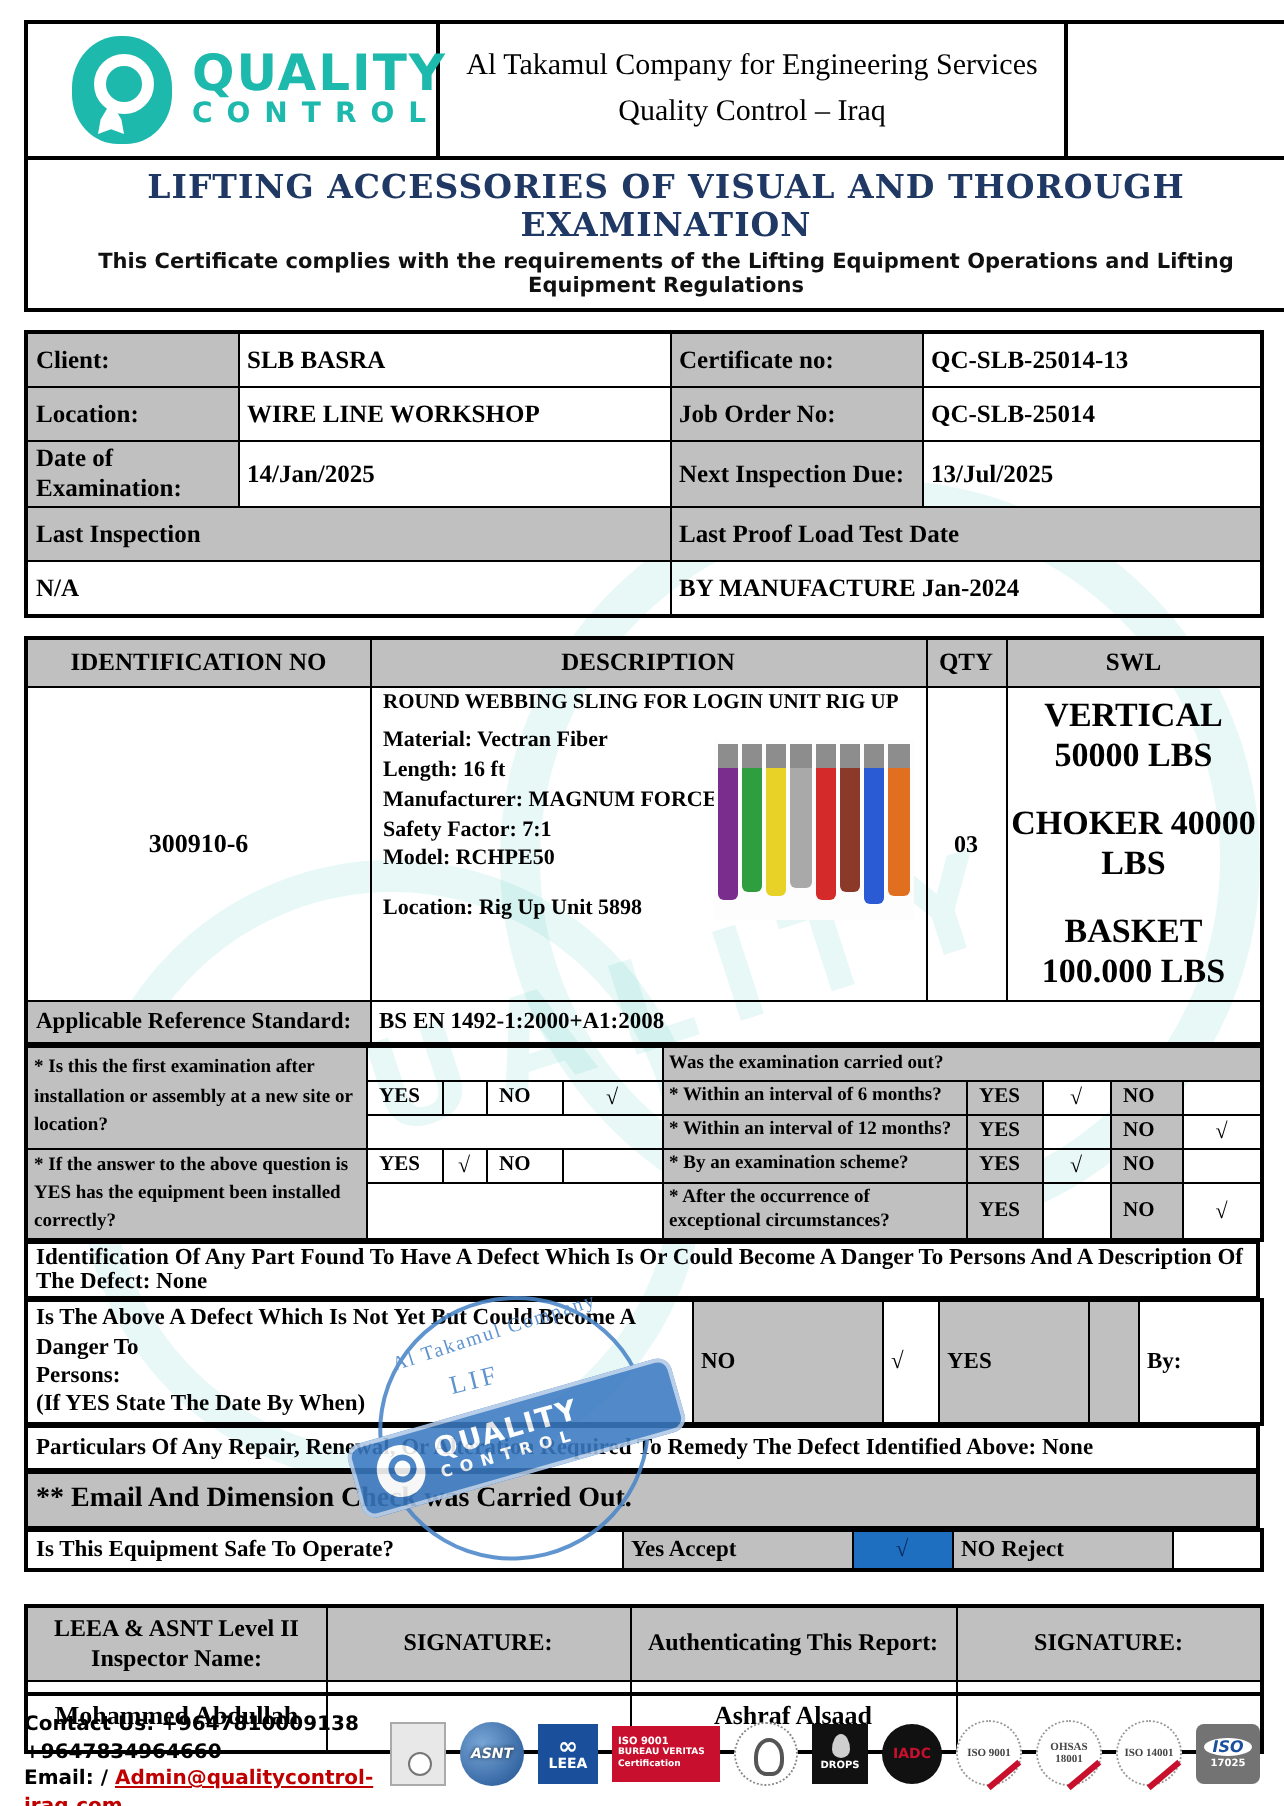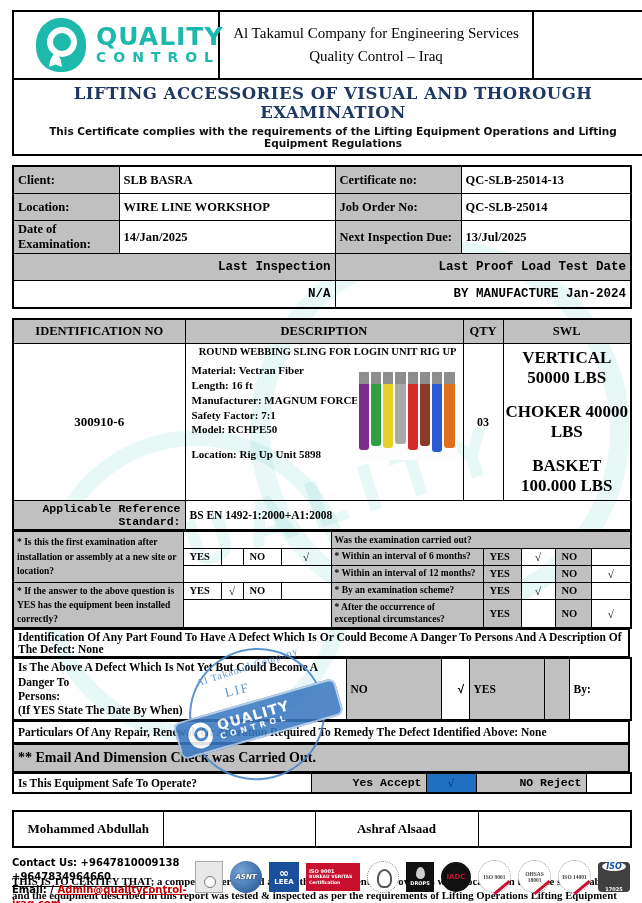--- a/index.html
+++ b/index.html
@@ -29,28 +29,28 @@
   .logo-w2{font-family:"DejaVu Sans",sans-serif;font-weight:bold;font-size:14px;color:#1cb9ac;letter-spacing:7px;line-height:1.2;}
   .company-cell{width:304px;text-align:center;font-weight:normal;font-size:15px;}
   .company-cell div{margin:6px 0;}
   .hdr-empty{width:110px;}
   .title-cell{text-align:center;padding:4px 2px 5px;}
   .title-main{font-family:"DejaVu Serif",serif;font-weight:bold;font-size:16.5px;color:#1f3864;letter-spacing:0.5px;}
   .title-sub{font-family:"DejaVu Sans",sans-serif;font-weight:bold;font-size:10.5px;margin-top:3px;color:#111;}
   
   .info-table{margin-top:9px;}
   .info-table td{height:24px;font-weight:bold;font-size:12.5px;}
-  .ctr{text-align:right;font-family:Liberation Mono, monospace;}
+  .ctr{text-align:left;}
   
   .id-table{margin-top:9px;border-radius:29px;}
   .id-table td{font-weight:bold;}
   .id-head td{height:21px;text-align:center;font-size:12.5px;}
   .id-cell{text-align:center;font-size:13px;}
   .desc-cell{position:relative;height:128px;font-size:11px;padding:2px 6px;vertical-align:top;}
-  .desc-title{text-align:right;font-size:10.5px;margin-bottom:6px;}
+  .desc-title{text-align:left;font-size:10.5px;margin-bottom:6px;}
   .desc-line{line-height:1.35;}
   .desc-loc{margin-top:10px;}
   .qty-cell{text-align:center;font-size:12px;}
   .swl-cell{text-align:center;font-size:17px;padding:4px 2px;}
   .swl-cell div{margin:0 0 14px;}
   .sling{position:absolute;right:6px;top:26px;width:96px;height:86px;background:#fdfdfd;display:flex;align-items:flex-start;gap:2px;padding:2px;}
   .strap{flex:1;border-radius:0 0 3px 3px;position:relative;}
   .strap::before{content:"";position:absolute;top:0;left:0;right:0;height:12px;background:#8d8d8d;}
   .strap:nth-child(1){height:78px;} .strap:nth-child(2){height:74px;}
   .strap:nth-child(3){height:76px;} .strap:nth-child(4){height:72px;}
@@ -111,21 +111,21 @@
   .bv-sub{font-size:4.5px;line-height:1.2;}
   .lg-bvem{width:30px;height:30px;border:1px dotted #888;border-radius:50%;background:#fff;position:relative;}
   .lg-bvem::after{content:"";position:absolute;top:7px;left:9px;width:11px;height:15px;border:2px solid #555;border-radius:50% 50% 40% 40%;}
   .lg-drops{width:28px;height:30px;background:#111;color:#fff;flex-direction:column;gap:1px;}
   .drop{width:9px;height:12px;background:#cfcfcf;border-radius:50% 50% 50% 50%/65% 65% 35% 35%;}
   .drops-t{font-size:5px;}
   .lg-iadc{width:30px;height:30px;border-radius:50%;background:#111;color:#c8102e;font-size:7px;}
   .lg-seal{width:31px;height:31px;border-radius:50%;border:1px dotted #999;background:#fff;color:#444;
            font-size:5.5px;text-align:center;position:relative;font-family:"Liberation Serif",serif;}
   .lg-seal::after{content:"";position:absolute;bottom:3px;right:-2px;width:20px;height:3px;background:#c8102e;transform:rotate(-40deg);}
-  .lg-17025{width:32px;height:30px;background:#404040;border-radius:4px;color:#fff;flex-direction:column;gap:1px;justify-content:space-between;}
+  .lg-17025{width:32px;height:30px;background:#737373;border-radius:4px;color:#fff;flex-direction:column;gap:1px;}
   .iso-oval{background:#fff;color:#1a4f9c;border-radius:50%;padding:0 4px;font-size:8px;font-style:italic;}
   .i17{font-size:5px;}
 </style>
 </head>
 <body>
 
 <div class="page">
 
   <div class="wm wm-c1"></div>
   <div class="wm wm-c2"></div>
@@ -376,20 +376,27 @@
       </table>
 
     <table class="sig-table b2">
       <colgroup>
           <col style="width:150px">
           <col style="width:152px">
           <col style="width:163px">
           <col style="width:153px">
         </colgroup>
       <tbody>
+          <tr class="sig-head">
+        <td class="gray pre">LEEA &amp; ASNT Level II
+Inspector Name:</td>
+        <td class="gray">SIGNATURE:</td>
+        <td class="gray">Authenticating This Report:</td>
+        <td class="gray">SIGNATURE:</td>
+      </tr>
       <tr class="sig-row">
         <td>Mohammed Abdullah</td>
         <td></td>
         <td>Ashraf Alsaad</td>
         <td></td>
       </tr>
     </tbody>
       </table>
 
     <p class="certify"><span class="lead">THIS IS TO CERTIFY THAT</span><span>; a competent person did attend the above-mentioned owner’s work location on the date shown above and the equipment described in this report was tested &amp; inspected as per the requirements of Lifting Operations Lifting Equipment Regulation “LOLER”. The result was found Satisfactory at the time of Inspection and considered Safe for Lifting.</span></p>

